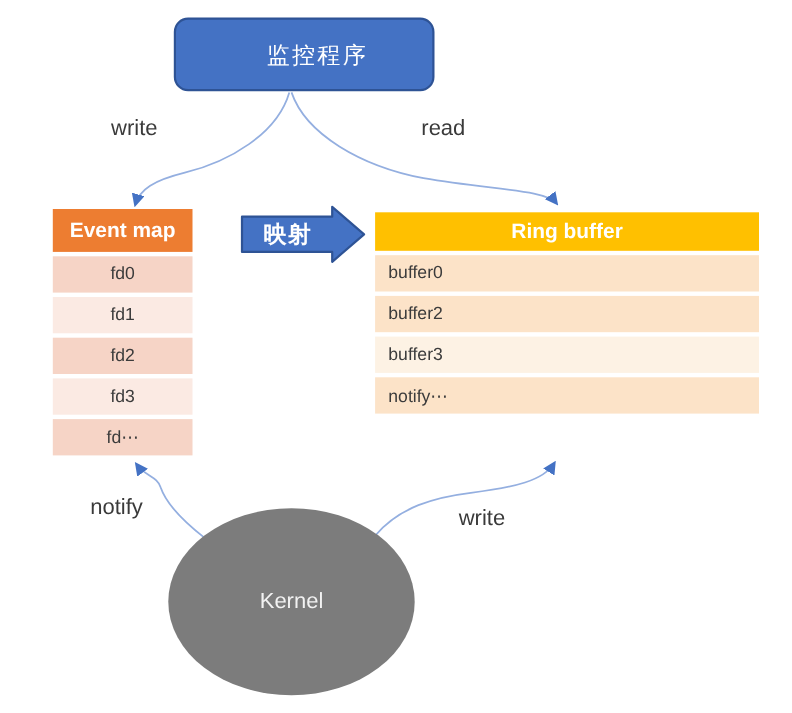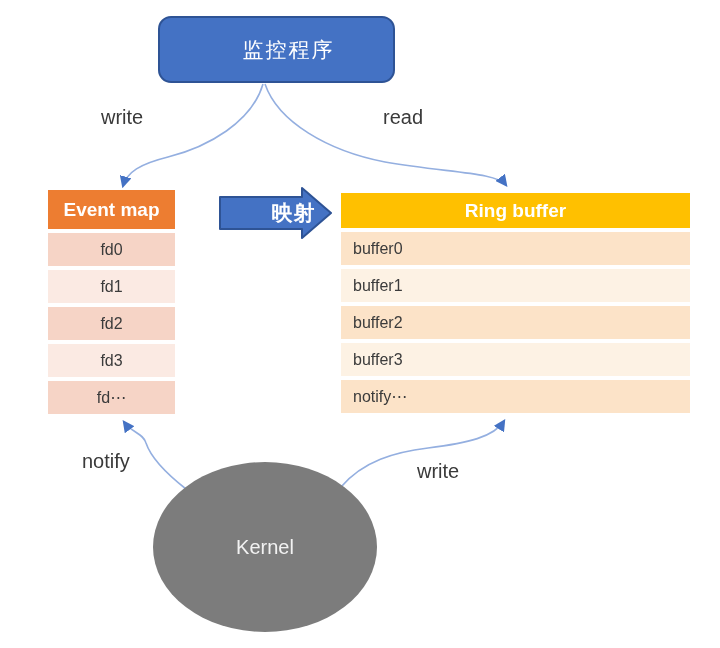--- a/index.html
+++ b/index.html
@@ -53,21 +53,20 @@
   .event-table .row.dark{background:var(--event-row-dark)}
   .event-table .row.light{background:var(--event-row-light)}
   .ring-table .row.dark{background:var(--ring-row-dark)}
   .ring-table .row.light{background:var(--ring-row-light)}
 
   .mapping-label{
     position:absolute;left:221px;top:197px;width:81px;height:31px;
     display:flex;align-items:center;justify-content:center;
     color:#ffffff;font-weight:bold;font-size:21px;letter-spacing:1px;
     z-index:3;
-    padding-left:32px;
   }
 
   .kernel{
     position:absolute;left:153px;top:462px;width:224px;height:170px;
     border-radius:50%;
     background:var(--kernel-gray);
     display:flex;align-items:center;justify-content:center;
     color:#f2f2f2;font-size:20px;
     z-index:2;
   }
@@ -106,21 +105,20 @@
     <div class="row dark">fd0</div>
     <div class="row light">fd1</div>
     <div class="row dark">fd2</div>
     <div class="row light">fd3</div>
     <div class="row dark">fd⋯</div>
   </div>
 
   <div class="table ring-table">
     <div class="thead">Ring buffer</div>
     <div class="row dark">buffer0</div>
-    <div class="row light">buffer1</div>
     <div class="row dark">buffer2</div>
     <div class="row light">buffer3</div>
     <div class="row dark">notify⋯</div>
   </div>
 
   <div class="kernel">
     <span>Kernel</span>
   </div>
 
 </div>

